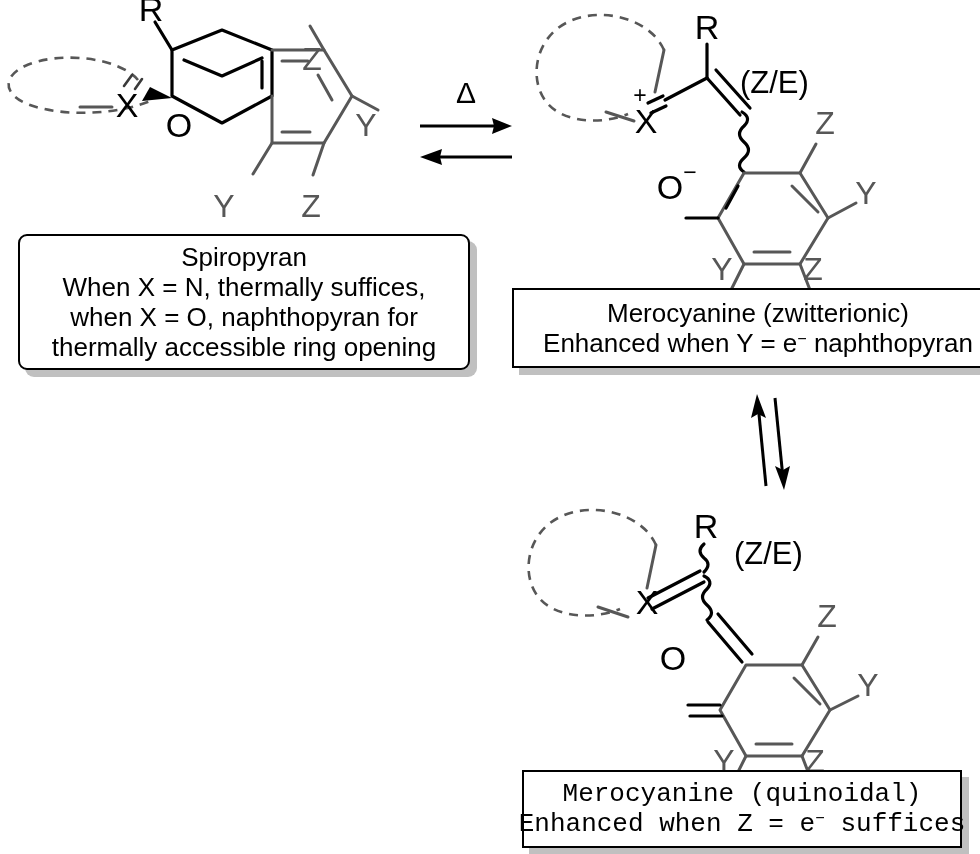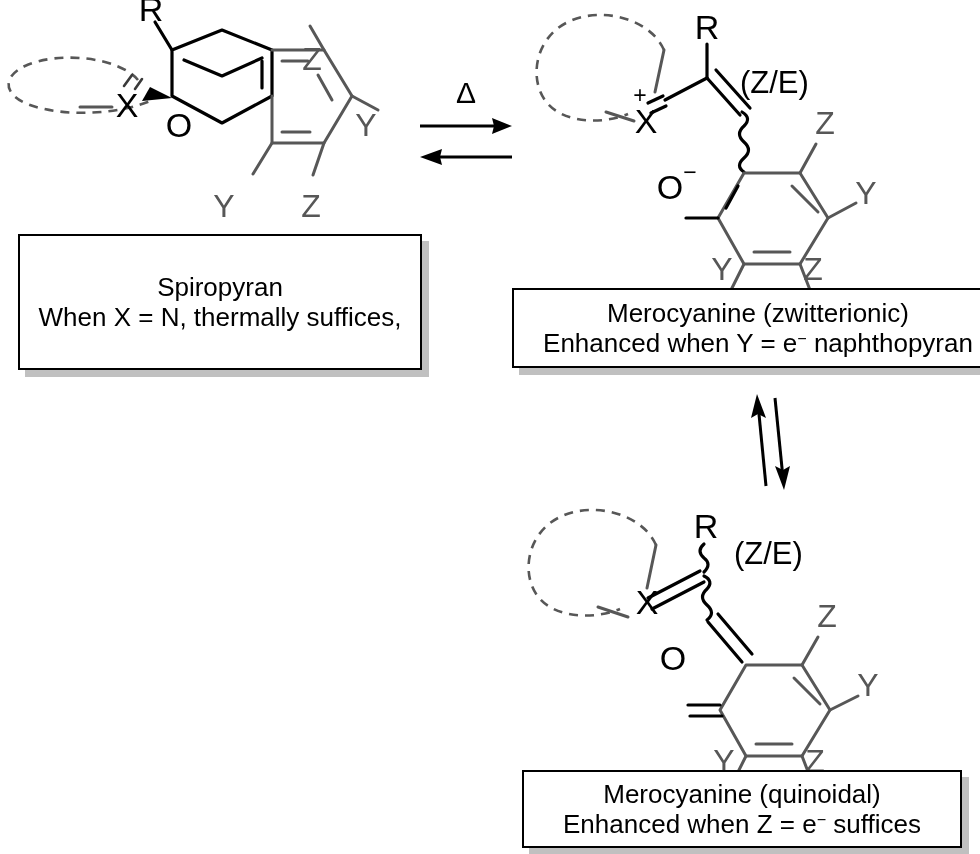--- a/index.html
+++ b/index.html
@@ -112,40 +112,42 @@
     color: #000000;
     line-height: 1.16;
   }
   .caption-line {
     display: block;
     white-space: nowrap;
   }
   #box-spiropyran {
     left: 18px;
     top: 234px;
-    width: 404px;
+    width: 452px;
     height: 136px;
     font-size: 26px;
     padding: 20px 6px;
+    border-radius: 9px;
   }
   #box-zwitterionic {
     left: 512px;
     top: 288px;
     width: 492px;
     height: 80px;
     font-size: 26px;
     padding: 20px 6px;
   }
   #box-quinoidal {
     left: 522px;
     top: 770px;
     width: 440px;
     height: 78px;
     font-size: 26px;
     padding: 2px 6px;
+    font-family: Liberation Mono, monospace;
   }
   sup.charge {
     font-size: 0.62em;
     vertical-align: 0.52em;
     line-height: 0;
   }
 </style>
 </head>
 <body>
 
@@ -294,20 +296,22 @@
       <text class="atom-gray" x="868" y="688">Y</text>
       <text class="atom-gray" x="815" y="764">Z</text>
       <text class="atom-gray" x="724" y="764">Y</text>
     </g>
 
   </svg>
 
   <div class="caption-box" id="box-spiropyran">
     <span class="caption-line">Spiropyran</span>
     <span class="caption-line">When X = N, thermally suffices,</span>
+    <span class="caption-line">when X = O, naphthopyran for</span>
+    <span class="caption-line">thermally accessible ring opening</span>
   </div>
 
   <div class="caption-box" id="box-zwitterionic">
     <span class="caption-line">Merocyanine (zwitterionic)</span>
     <span class="caption-line"><span>Enhanced when Y = e</span><sup class="charge">−</sup><span> naphthopyran</span></span>
   </div>
 
   <div class="caption-box" id="box-quinoidal">
     <span class="caption-line">Merocyanine (quinoidal)</span>
     <span class="caption-line"><span>Enhanced when Z = e</span><sup class="charge">−</sup><span> suffices</span></span>

